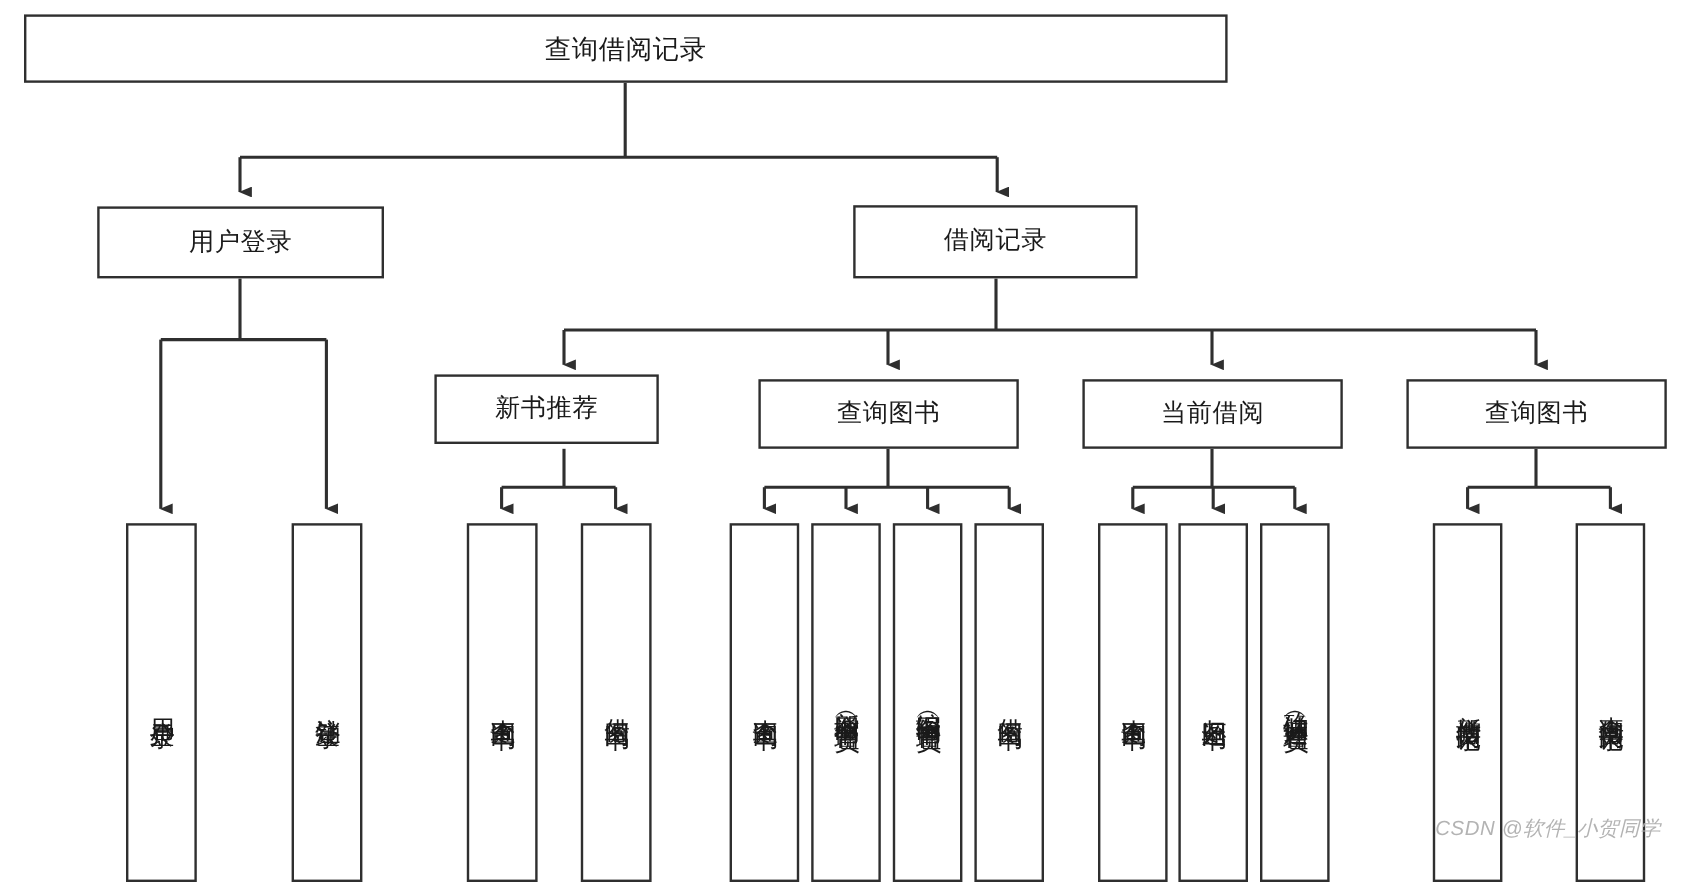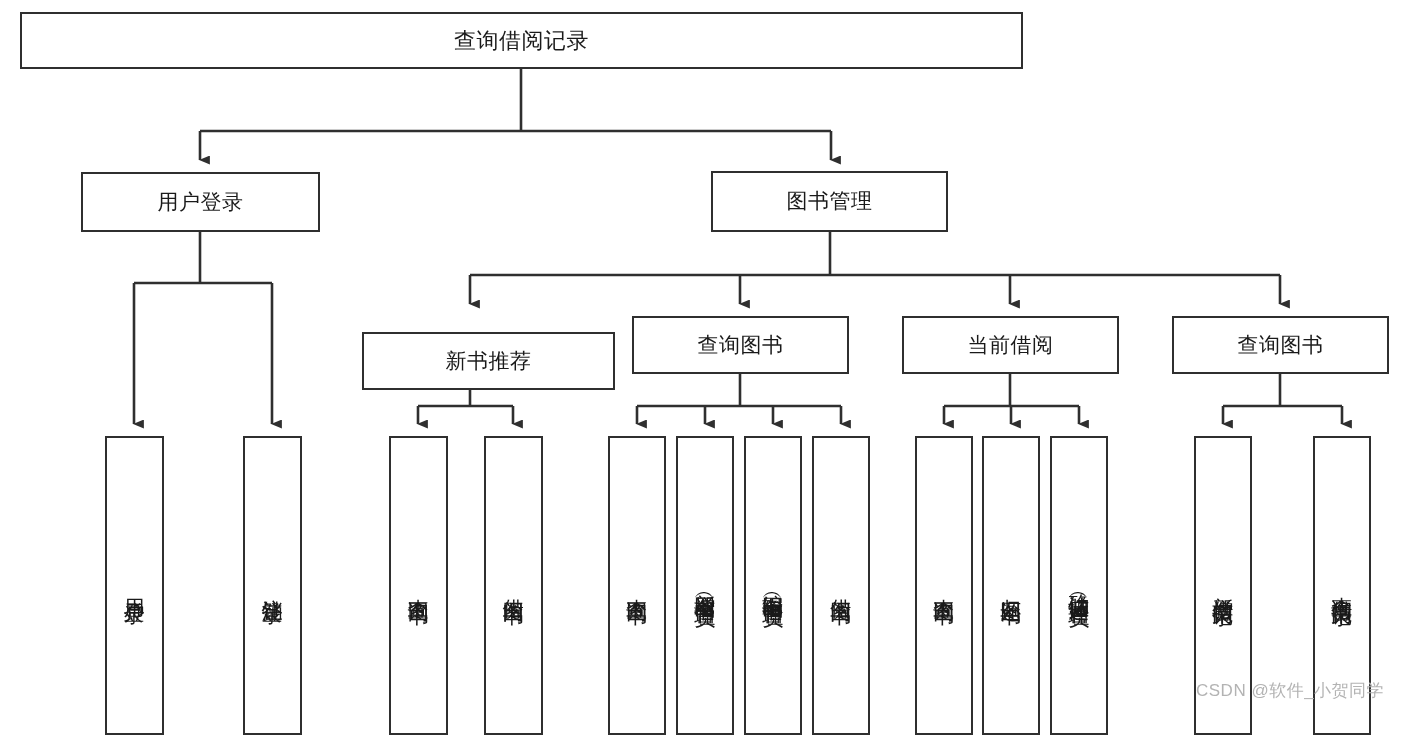--- a/index.html
+++ b/index.html
@@ -126,24 +126,24 @@
   </svg>
 
   <div class="node root" style="left:20px; top:12px; width:1003px; height:57px;">
     <span class="label">查询借阅记录</span>
   </div>
 
   <div class="node" style="left:81px; top:172px; width:239px; height:60px;">
     <span class="label">用户登录</span>
   </div>
   <div class="node" style="left:711px; top:171px; width:237px; height:61px;">
-    <span class="label">图书管理</span>
+    <span class="label">借阅记录</span>
   </div>
 
-  <div class="node" style="left:362px; top:332px; width:253px; height:58px;">
+  <div class="node" style="left:362px; top:312px; width:187px; height:58px;">
     <span class="label">新书推荐</span>
   </div>
   <div class="node" style="left:632px; top:316px; width:217px; height:58px;">
     <span class="label">查询图书</span>
   </div>
   <div class="node" style="left:902px; top:316px; width:217px; height:58px;">
     <span class="label">当前借阅</span>
   </div>
   <div class="node" style="left:1172px; top:316px; width:217px; height:58px;">
     <span class="label">查询图书</span>
@@ -182,15 +182,15 @@
   <div class="leaf" style="left:1050px; top:436px; width:58px; height:299px;">
     <span class="vlabel">确认归还（管理员）</span>
   </div>
   <div class="leaf" style="left:1194px; top:436px; width:58px; height:299px;">
     <span class="vlabel">新增借阅记录</span>
   </div>
   <div class="leaf" style="left:1313px; top:436px; width:58px; height:299px;">
     <span class="vlabel">查询借阅记录</span>
   </div>
 
-  <div class="watermark" style="left:1196px; top:679px;">CSDN @软件_小贺同学</div>
+  <div class="watermark" style="left:1196px; top:679px;font-style:italic;">CSDN @软件_小贺同学</div>
 
 </div>
 
 </body></html>

